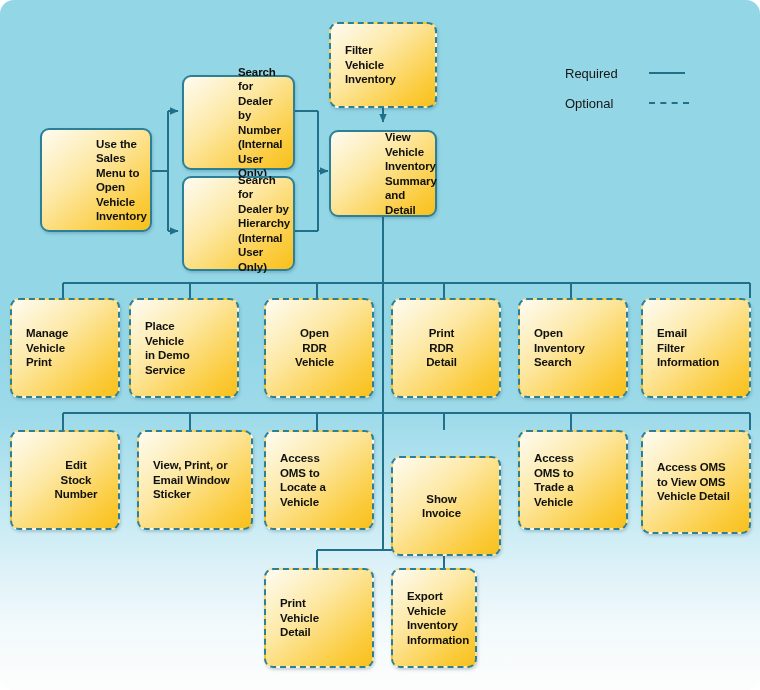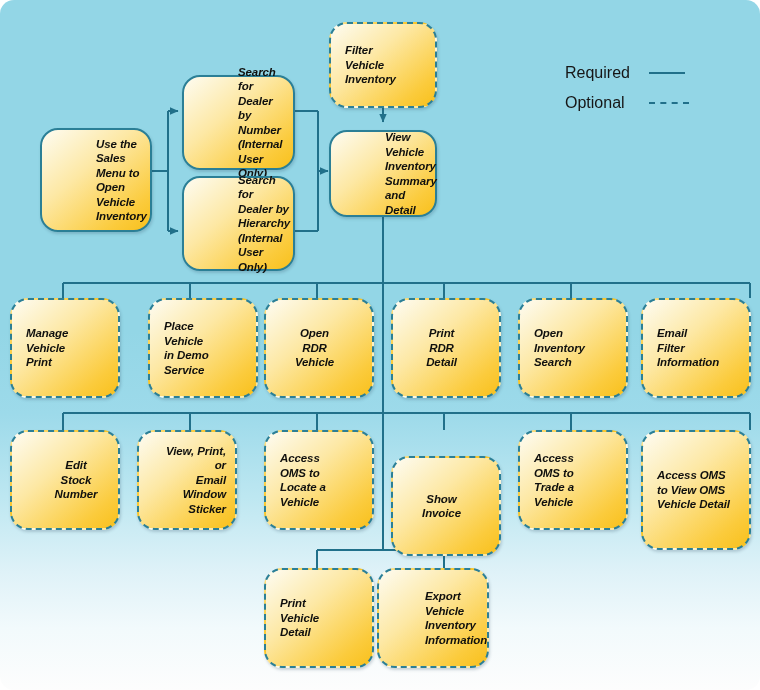--- a/index.html
+++ b/index.html
@@ -25,33 +25,32 @@
   }
   #wires {
     position: absolute;
     left: 0; top: 0;
     width: 760px; height: 690px;
     pointer-events: none;
   }
   .node {
     position: absolute;
     box-sizing: border-box;
-    border-radius: 18px;
+    border-radius: 9px;
     background: linear-gradient(140deg,
         #fefcf2 0%,
         #fdf3cf 18%,
         #fde8a4 40%,
         #fcd96d 62%,
         #fbcb3c 82%,
         #f8c01c 100%);
     box-shadow: 1px 2px 3px rgba(40,70,90,0.22);
     display: flex;
     align-items: center;
     justify-content: flex-start;
-    font-style: italic;
   }
   .node.required {
     border: 2px solid #2b7f96;
     padding-left: 40px;
   }
   .node.optional {
     border: 2px dashed #2b7f96;
   }
   .node .label {
     padding: 0 9px 0 14px;
@@ -73,21 +72,21 @@
     left: 565px;
     top: 58px;
     width: 180px;
   }
   .legend-row {
     display: flex;
     align-items: center;
     height: 30px;
   }
   .legend-text {
-    font-size: 16px;
+    font-size: 13px;
     color: #161616;
     width: 78px;
     font-family: "Liberation Sans", sans-serif;
   }
   .legend-line-solid {
     width: 36px;
     height: 0;
     border-top: 2px solid #21708a;
     margin-left: 6px;
   }
@@ -184,21 +183,21 @@
 Summary
 and Detail</span>
   </div>
 
   <div class="node optional" style="left:10px; top:298px; width:110px; height:100px;">
     <span class="label">Manage
 Vehicle
 Print</span>
   </div>
 
-  <div class="node optional" style="left:148px; top:298px; width:110px; height:100px;">
+  <div class="node optional" style="left:129px; top:298px; width:110px; height:100px;">
     <span class="label">Place
 Vehicle
 in Demo
 Service</span>
   </div>
 
   <div class="node optional center-text" style="left:264px; top:298px; width:110px; height:100px;">
     <span class="label">Open
 RDR
 Vehicle</span>
@@ -221,21 +220,21 @@
 Filter
 Information</span>
   </div>
 
   <div class="node optional center-text" style="left:10px; top:430px; width:110px; height:100px;padding-left:31px;">
     <span class="label">Edit
 Stock
 Number</span>
   </div>
 
-  <div class="node optional" style="left:137px; top:430px; width:100px; height:100px;text-align:right;">
+  <div class="node optional" style="left:137px; top:430px; width:116px; height:100px;">
     <span class="label">View, Print, or
 Email Window
 Sticker</span>
   </div>
 
   <div class="node optional" style="left:264px; top:430px; width:110px; height:100px;">
     <span class="label">Access
 OMS to
 Locate a
 Vehicle</span>
@@ -246,33 +245,33 @@
 Invoice</span>
   </div>
 
   <div class="node optional" style="left:518px; top:430px; width:110px; height:100px;">
     <span class="label">Access
 OMS to
 Trade a
 Vehicle</span>
   </div>
 
-  <div class="node optional" style="left:641px; top:430px; width:110px; height:120px;">
+  <div class="node optional" style="left:641px; top:430px; width:110px; height:104px;">
     <span class="label">Access OMS
 to View OMS
 Vehicle Detail</span>
   </div>
 
   <div class="node optional" style="left:264px; top:568px; width:110px; height:100px;">
     <span class="label">Print
 Vehicle
 Detail</span>
   </div>
 
-  <div class="node optional" style="left:377px; top:568px; width:112px; height:100px;padding-left:32px;">
+  <div class="node optional" style="left:391px; top:568px; width:86px; height:100px;">
     <span class="label">Export Vehicle
 Inventory
 Information</span>
   </div>
 
   <div id="legend">
     <div class="legend-row">
       <span class="legend-text">Required</span>
       <span class="legend-line-solid"></span>
     </div>

